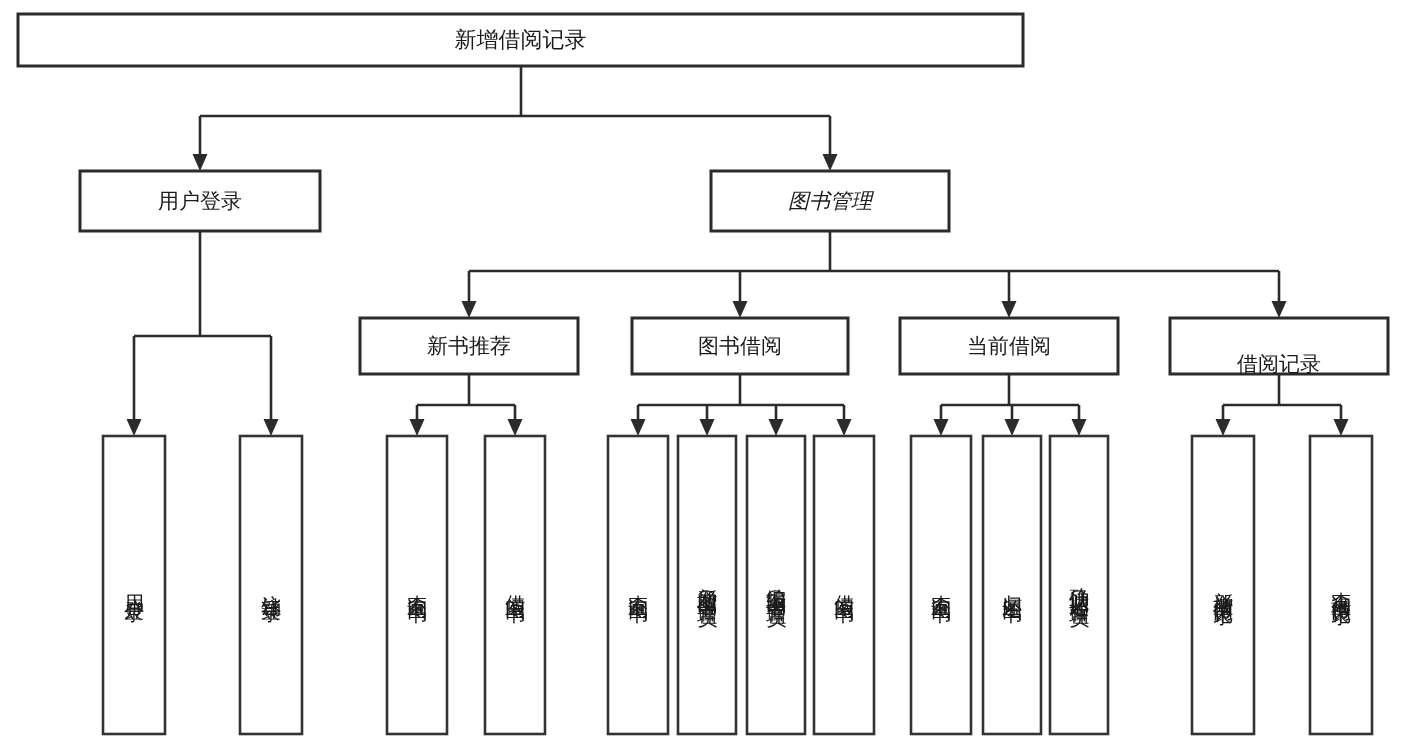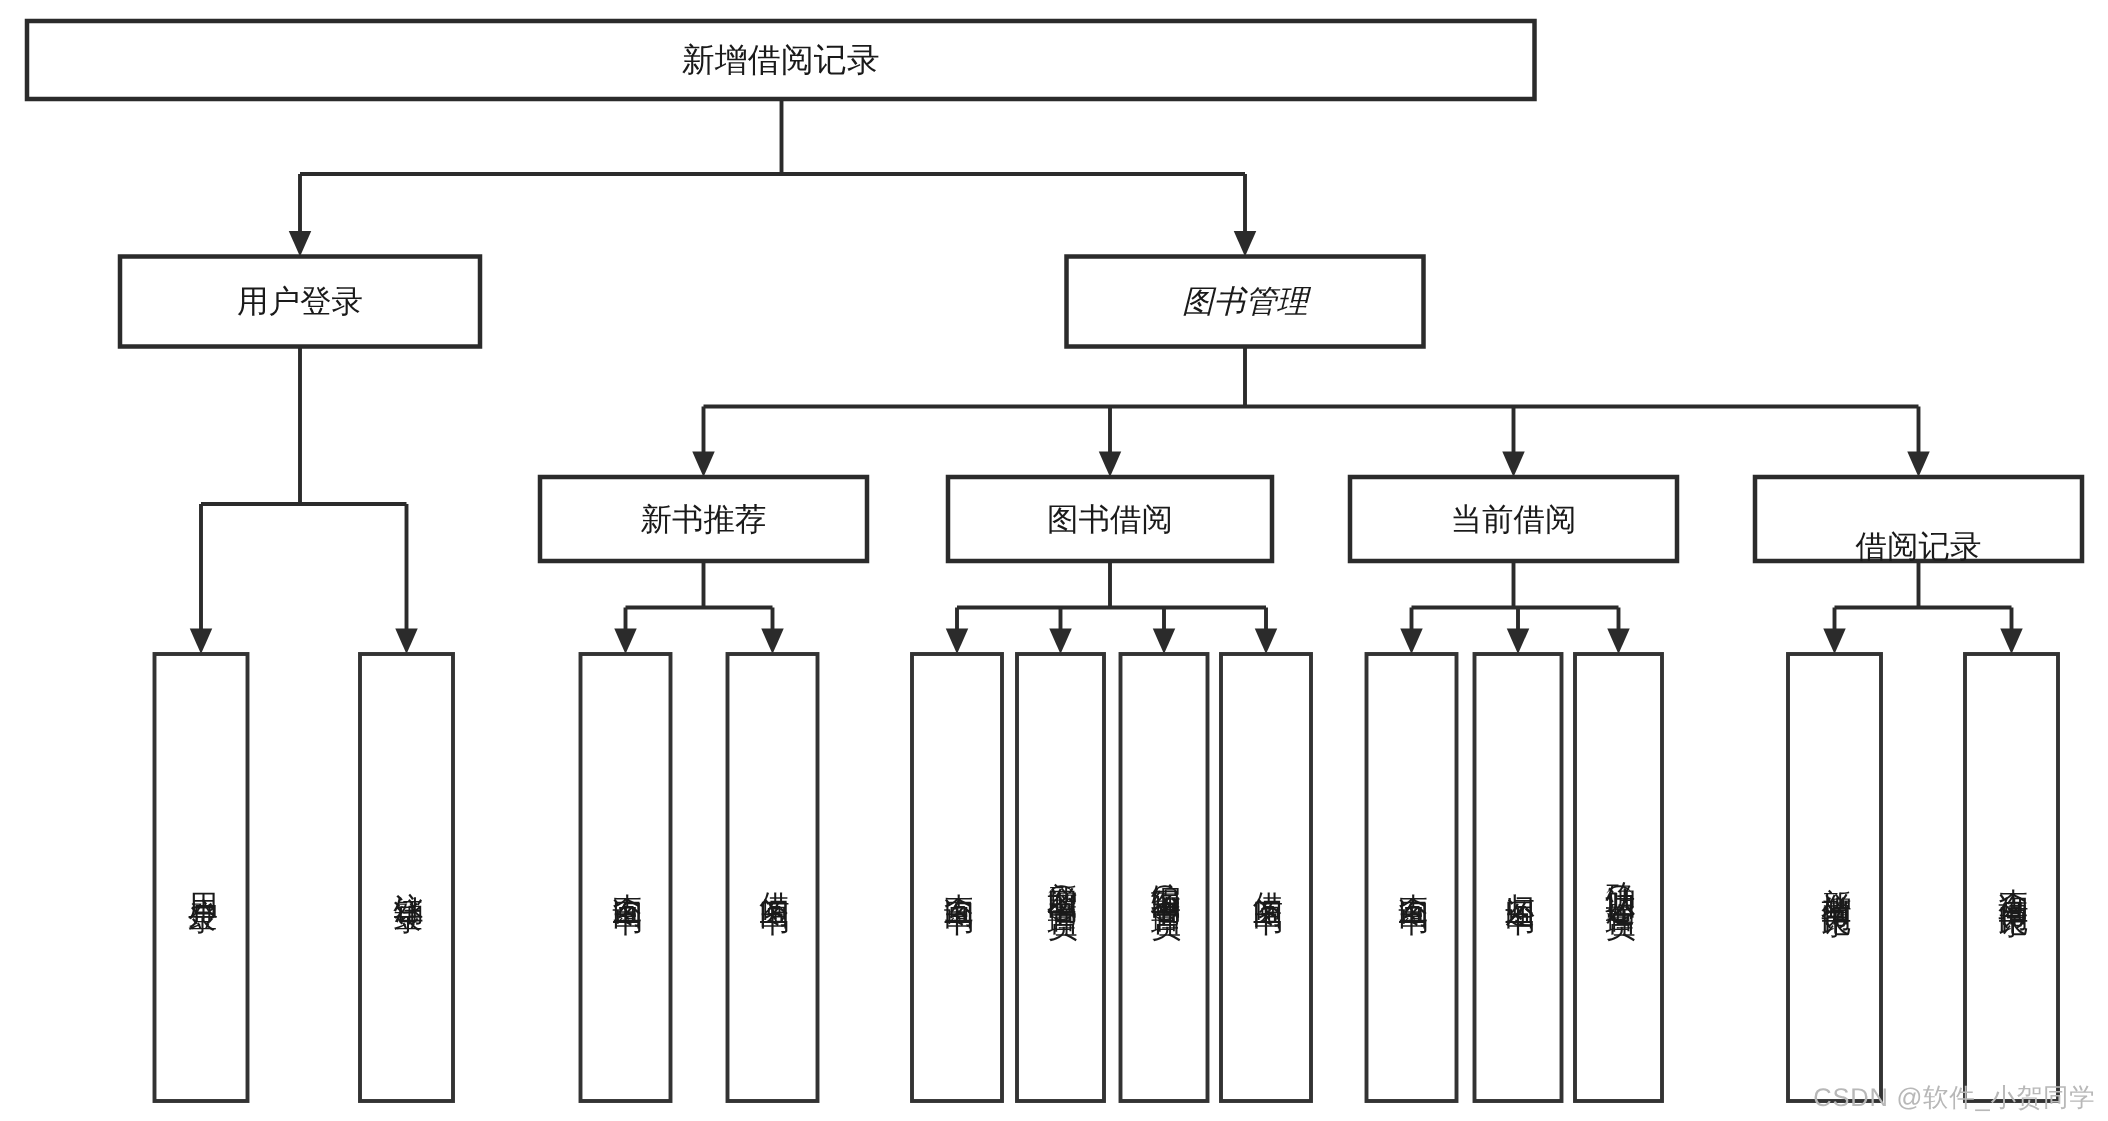--- a/index.html
+++ b/index.html
@@ -234,15 +234,14 @@
         <span class="leaf-label">确认归还（管理员）</span>
       </div>
       <div class="leaf-label-wrap" style="left: 1192px; top: 436px; width: 62px; height: 298px;">
         <span class="leaf-label">新增借阅记录</span>
       </div>
       <div class="leaf-label-wrap" style="left: 1310px; top: 436px; width: 62px; height: 298px;">
         <span class="leaf-label">查询借阅记录</span>
       </div>
     </div>
 
-  <div id="watermark">CSDN @软件_小贺同学</div>
 
 </div>
 
 </body></html>

